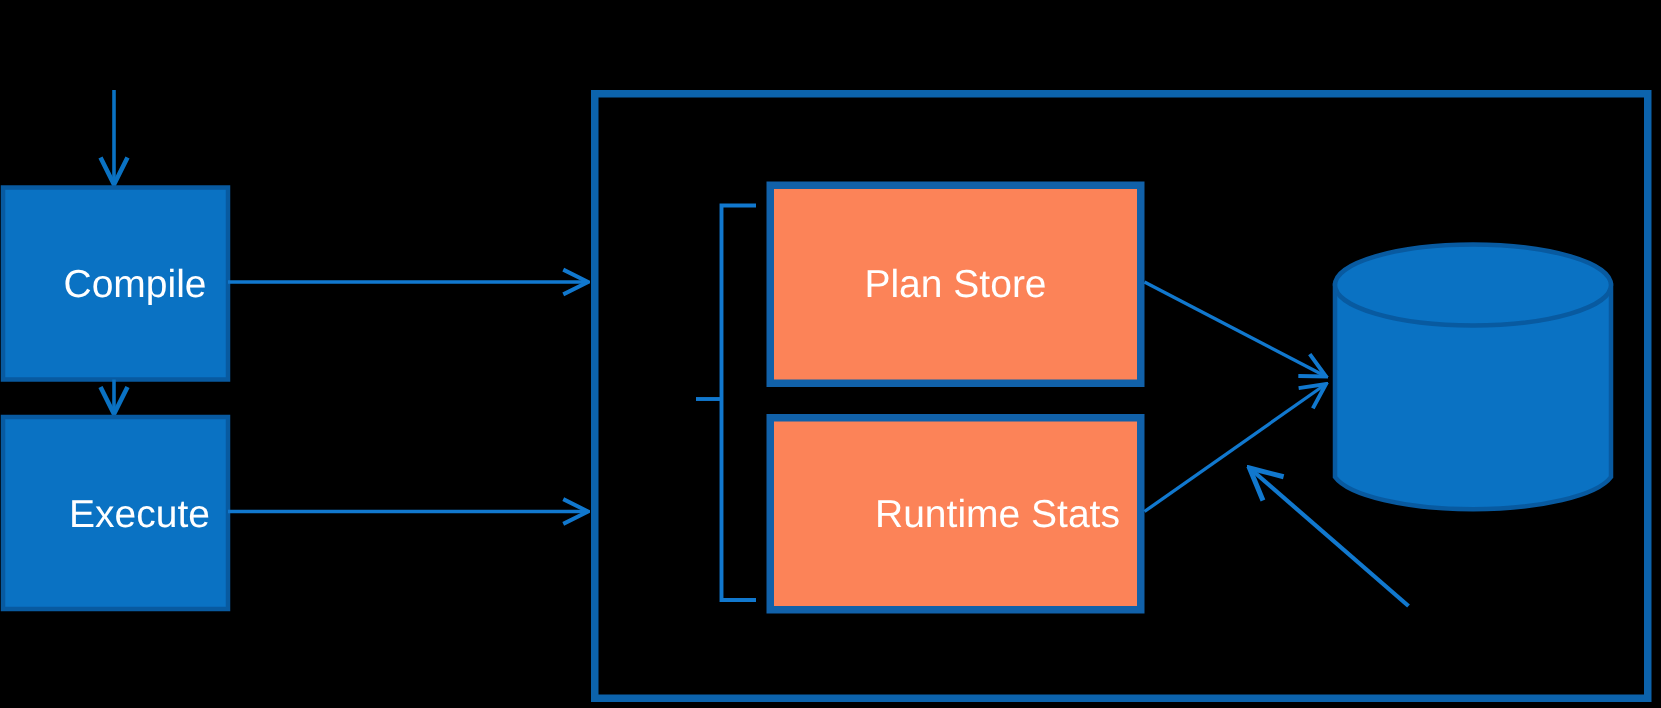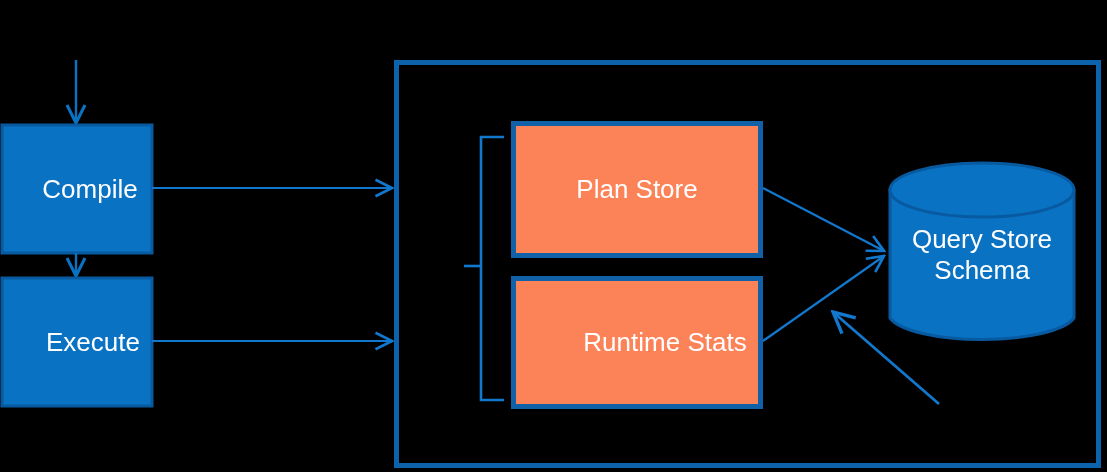--- a/index.html
+++ b/index.html
@@ -92,16 +92,14 @@
   </svg>
 
   <div class="node-label lbl-compile">Compile</div>
 
   <div class="node-label lbl-execute">Execute</div>
 
   <div class="node-label lbl-plan">Plan Store</div>
 
   <div class="node-label lbl-runtime">Runtime Stats</div>
 
-  <div class="node-label lbl-cylinder">Query Store
-Schema</div>
 
 </div>
 
 </body></html>

